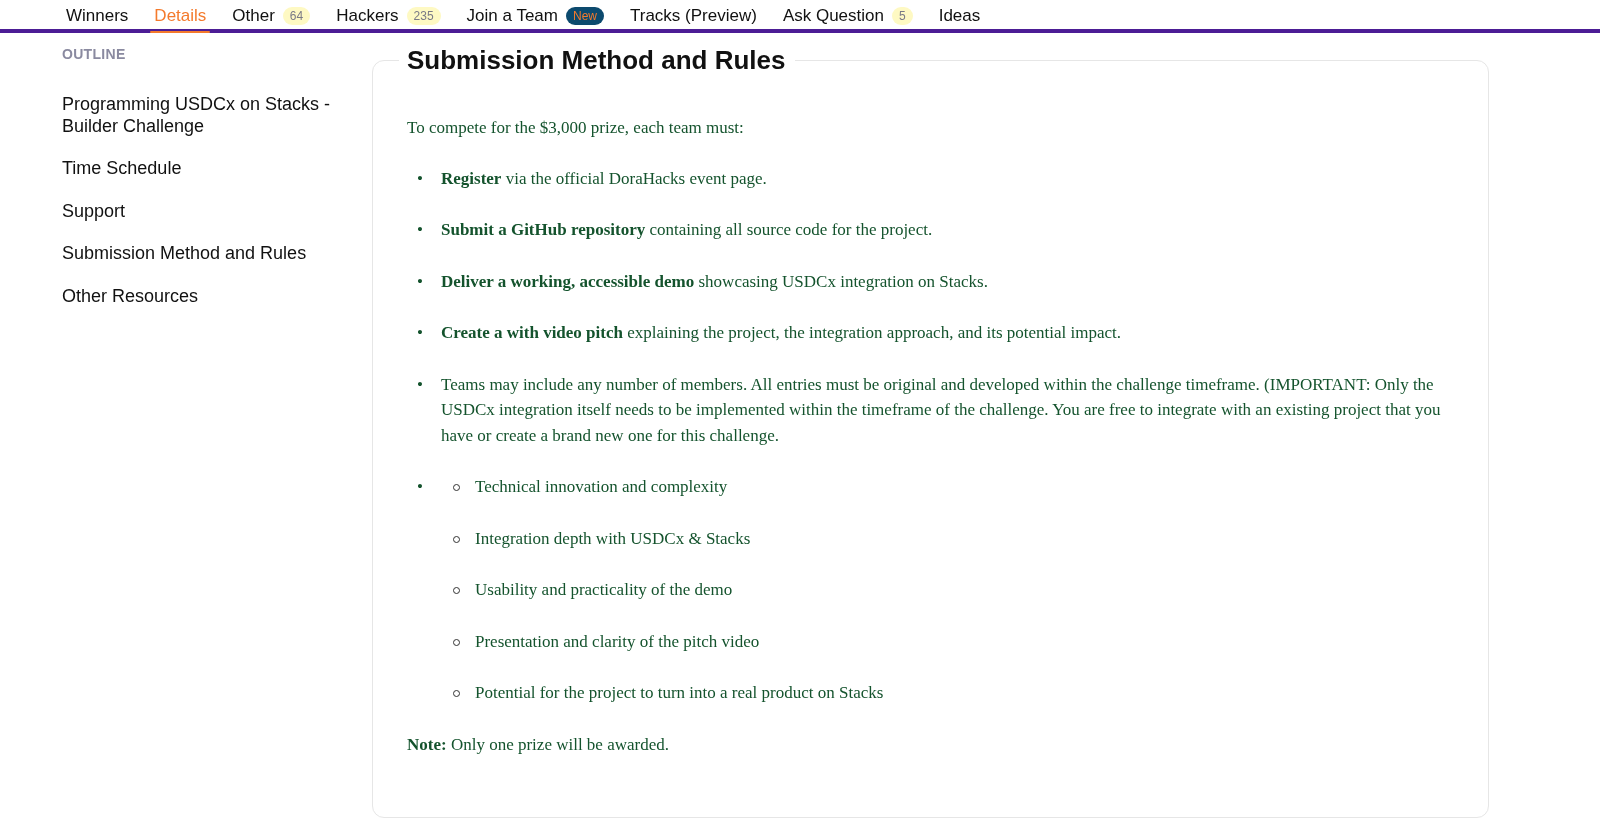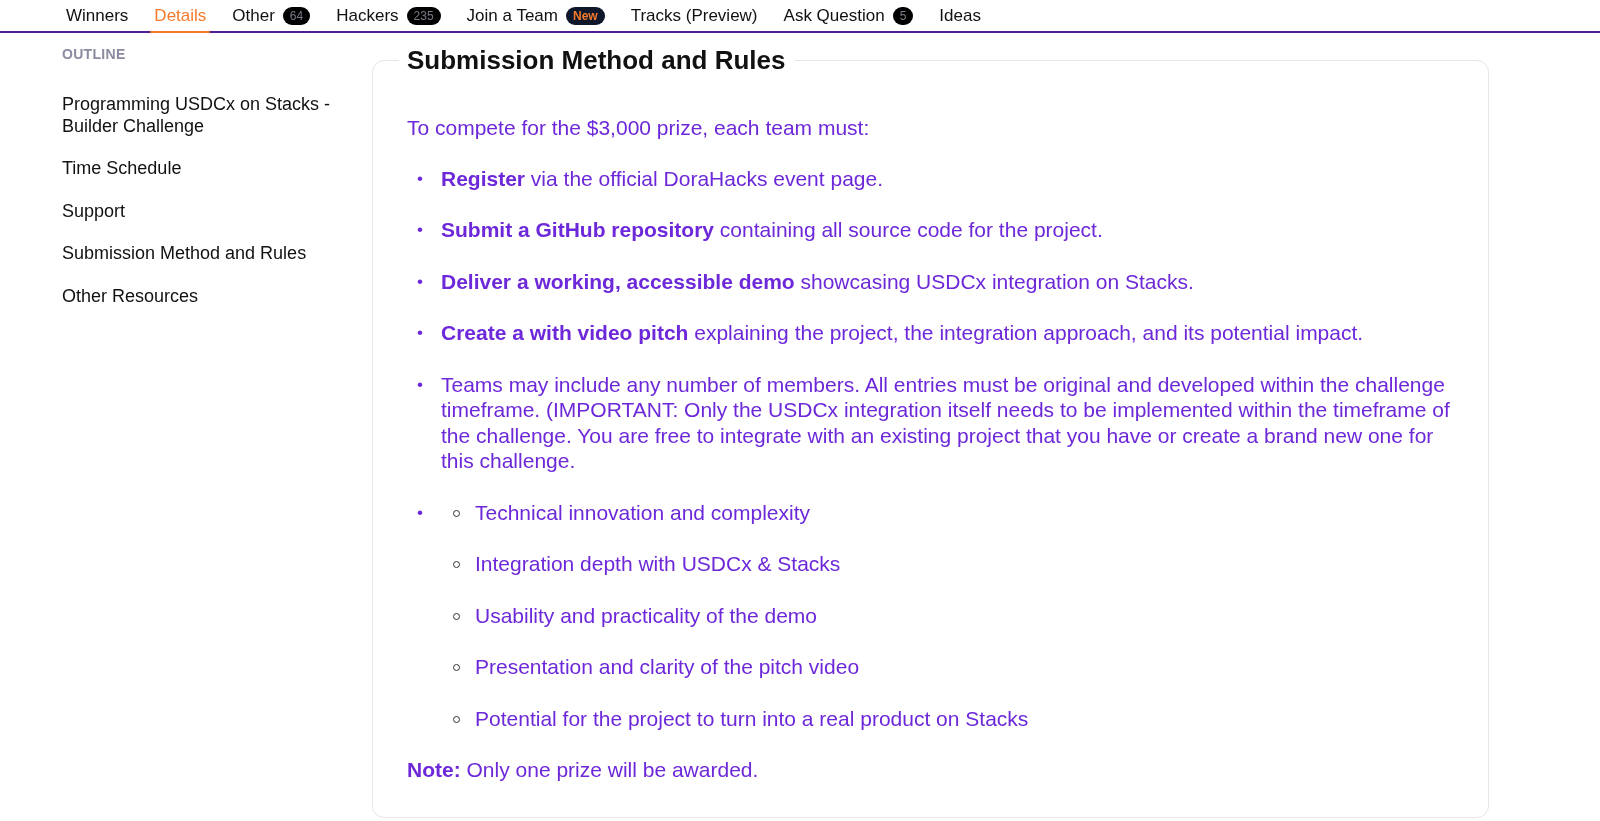--- a/index.html
+++ b/index.html
@@ -1,37 +1,37 @@
 <!DOCTYPE html>
 <html><head>
 <meta charset="utf-8">
 <style>
   * { box-sizing: border-box; margin: 0; padding: 0; }
   html, body { width: 1600px; height: 821px; overflow: hidden; background: #ffffff; }
   body { font-family: "Liberation Sans", "DejaVu Sans", sans-serif; color: #111111; position: relative; }
 
   
-  .tabbar { position: absolute; left: 0; top: 0; width: 1600px; height: 33px; border-bottom: 2px solid #4c1d95; }
+  .tabbar { position: absolute; left: 0; top: 0; width: 1600px; height: 33px; border-bottom: 4px solid #4c1d95; }
   .tabs { position: absolute; left: 66px; top: 0; display: flex; align-items: center; height: 32px; }
   .tab { position: relative; display: flex; align-items: center; height: 32px; font-size: 17px; color: #111; margin-right: 26px; cursor: pointer; white-space: nowrap; }
   .tab.active { color: #f47a2c; }
   .tab.active::after { content: ""; position: absolute; left: -4px; right: -4px; bottom: -1px; height: 2px; background: #f47a2c; border-radius: 1px; }
-  .badge { display: inline-block; margin-left: 8px; padding: 1px 7px; font-size: 12px; line-height: 16px; border-radius: 9px; background: #000000; color: #7a7a86; }
-  .badge.new { background: #0f172a; color: #f47a2c; font-weight: bold; }
+  .badge { display: inline-block; margin-left: 8px; padding: 1px 7px; font-size: 12px; line-height: 16px; border-radius: 9px; background: #fef9c3; color: #7a7a86; }
+  .badge.new { background: #0c4a6e; color: #f47a2c; font-weight: normal; }
 
   
   .outline { position: absolute; left: 62px; top: 46px; width: 300px; }
   .outline-title { font-size: 14px; font-weight: bold; color: #8a8aa0; letter-spacing: 0.3px; }
   .outline-list { margin-top: 32px; list-style: none; }
   .outline-item { font-size: 18px; line-height: 21.5px; color: #111; margin-bottom: 21px; cursor: pointer; width: 290px; }
 
   
   .card { position: absolute; left: 372px; top: 60px; width: 1117px; height: 758px; border: 1.5px solid #e6e6e6; border-radius: 12px; }
   .card-title { position: absolute; left: 26px; top: -18px; padding: 0 10px 0 8px; background: #ffffff; font-size: 26px; font-weight: bold; color: #111; line-height: 34px; }
-  .content { position: absolute; left: 34px; top: 54px; width: 1060px; font-size: 21px; line-height: 25.5px; color: #6d28d9; }
+  .content { position: absolute; left: 34px; top: 54px; width: 1060px; font-size: 17px; line-height: 25.5px; color: #14532d; font-family: Liberation Serif, serif; }
   .intro { margin-bottom: 25px; }
   ul.main { list-style: none; }
   ul.main > li { position: relative; padding-left: 34px; margin-bottom: 26px; }
   ul.main > li::before { content: "•"; position: absolute; left: 10px; top: 0; font-size: 17px; }
   ul.sub { list-style: none; }
   ul.sub > li { position: relative; padding-left: 34px; margin-bottom: 26px; }
   ul.sub > li:last-child { margin-bottom: 0; }
   ul.sub > li::before { content: ""; position: absolute; left: 12px; top: 10px; width: 5px; height: 5px; border: 1px solid #333; border-radius: 50%; }
   b { font-weight: bold; }
   .note { margin-top: 16px; }

